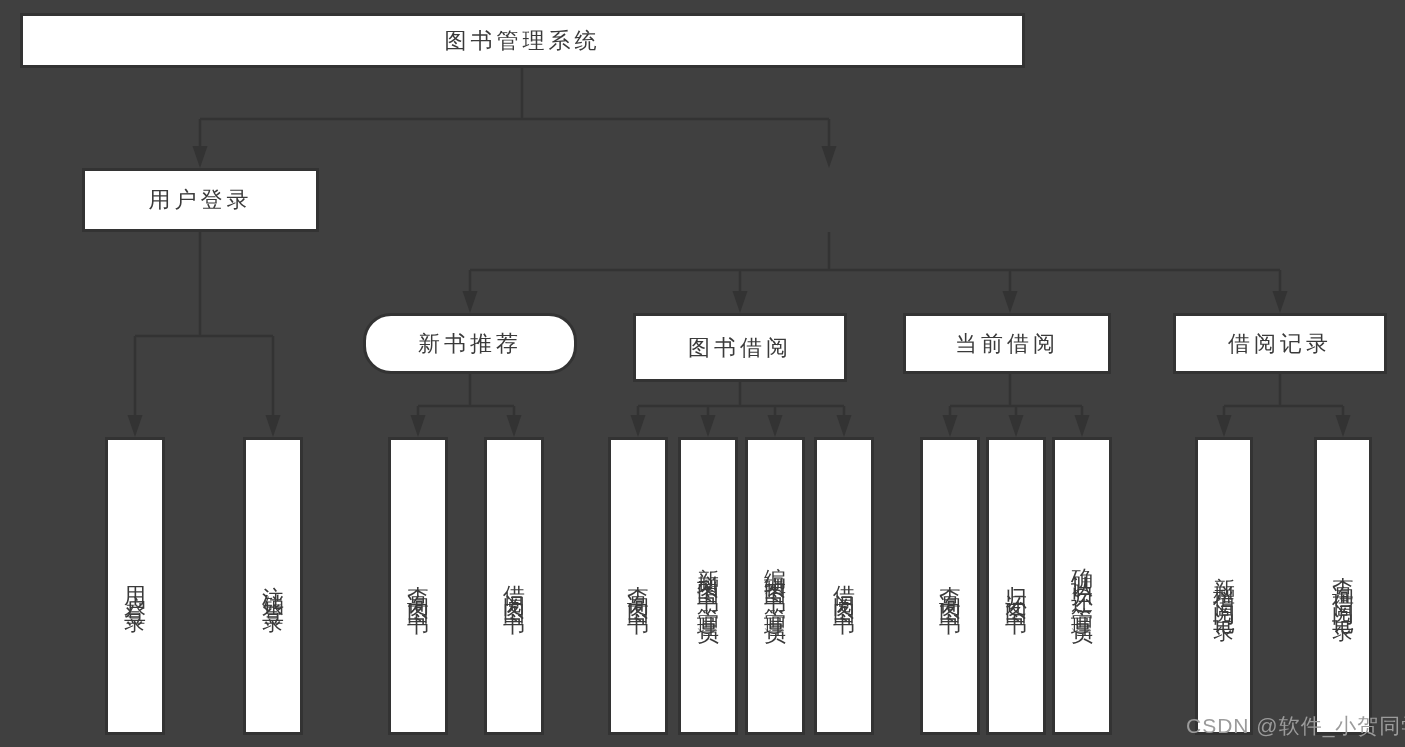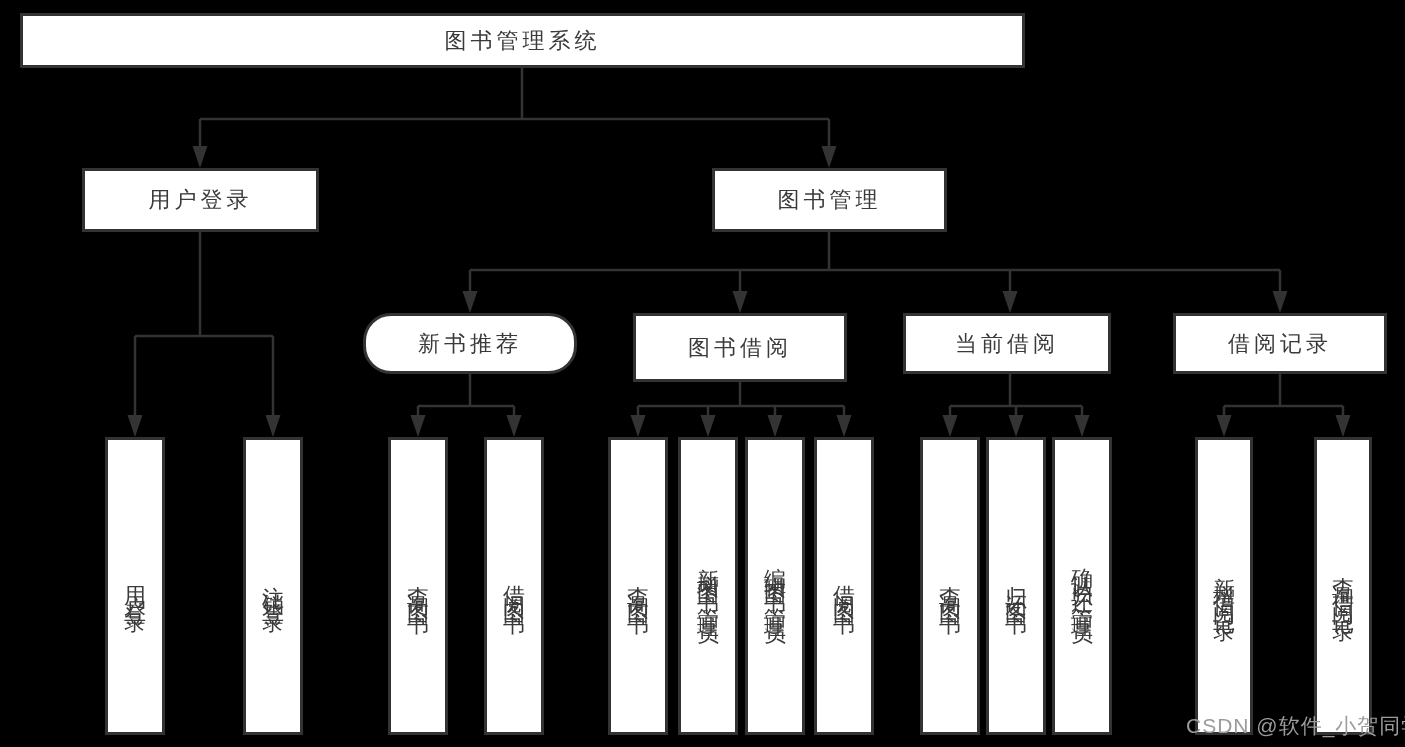--- a/index.html
+++ b/index.html
@@ -5,21 +5,21 @@
   html, body {
     margin: 0;
     padding: 0;
     background: #ffffff;
     font-family: "Liberation Sans", sans-serif;
   }
   .stage {
     position: relative;
     width: 1405px;
     height: 747px;
-    background: #000000;
+    background: #404040;
     overflow: hidden;
   }
   .wires {
     position: absolute;
     left: 0;
     top: 0;
     width: 1405px;
     height: 747px;
     z-index: 0;
   }
@@ -128,23 +128,20 @@
     </g>
   </svg>
 
   <div class="box hbox" id="n-root">
     <span>图书管理系统</span>
   </div>
 
   <div class="box hbox" id="n-user">
     <span>用户登录</span>
   </div>
-  <div class="box hbox" id="n-book">
-    <span>图书管理</span>
-  </div>
 
   <div class="box hbox" id="n-g1">
     <span>新书推荐</span>
   </div>
   <div class="box hbox" id="n-g2">
     <span>图书借阅</span>
   </div>
   <div class="box hbox" id="n-g3">
     <span>当前借阅</span>
   </div>

